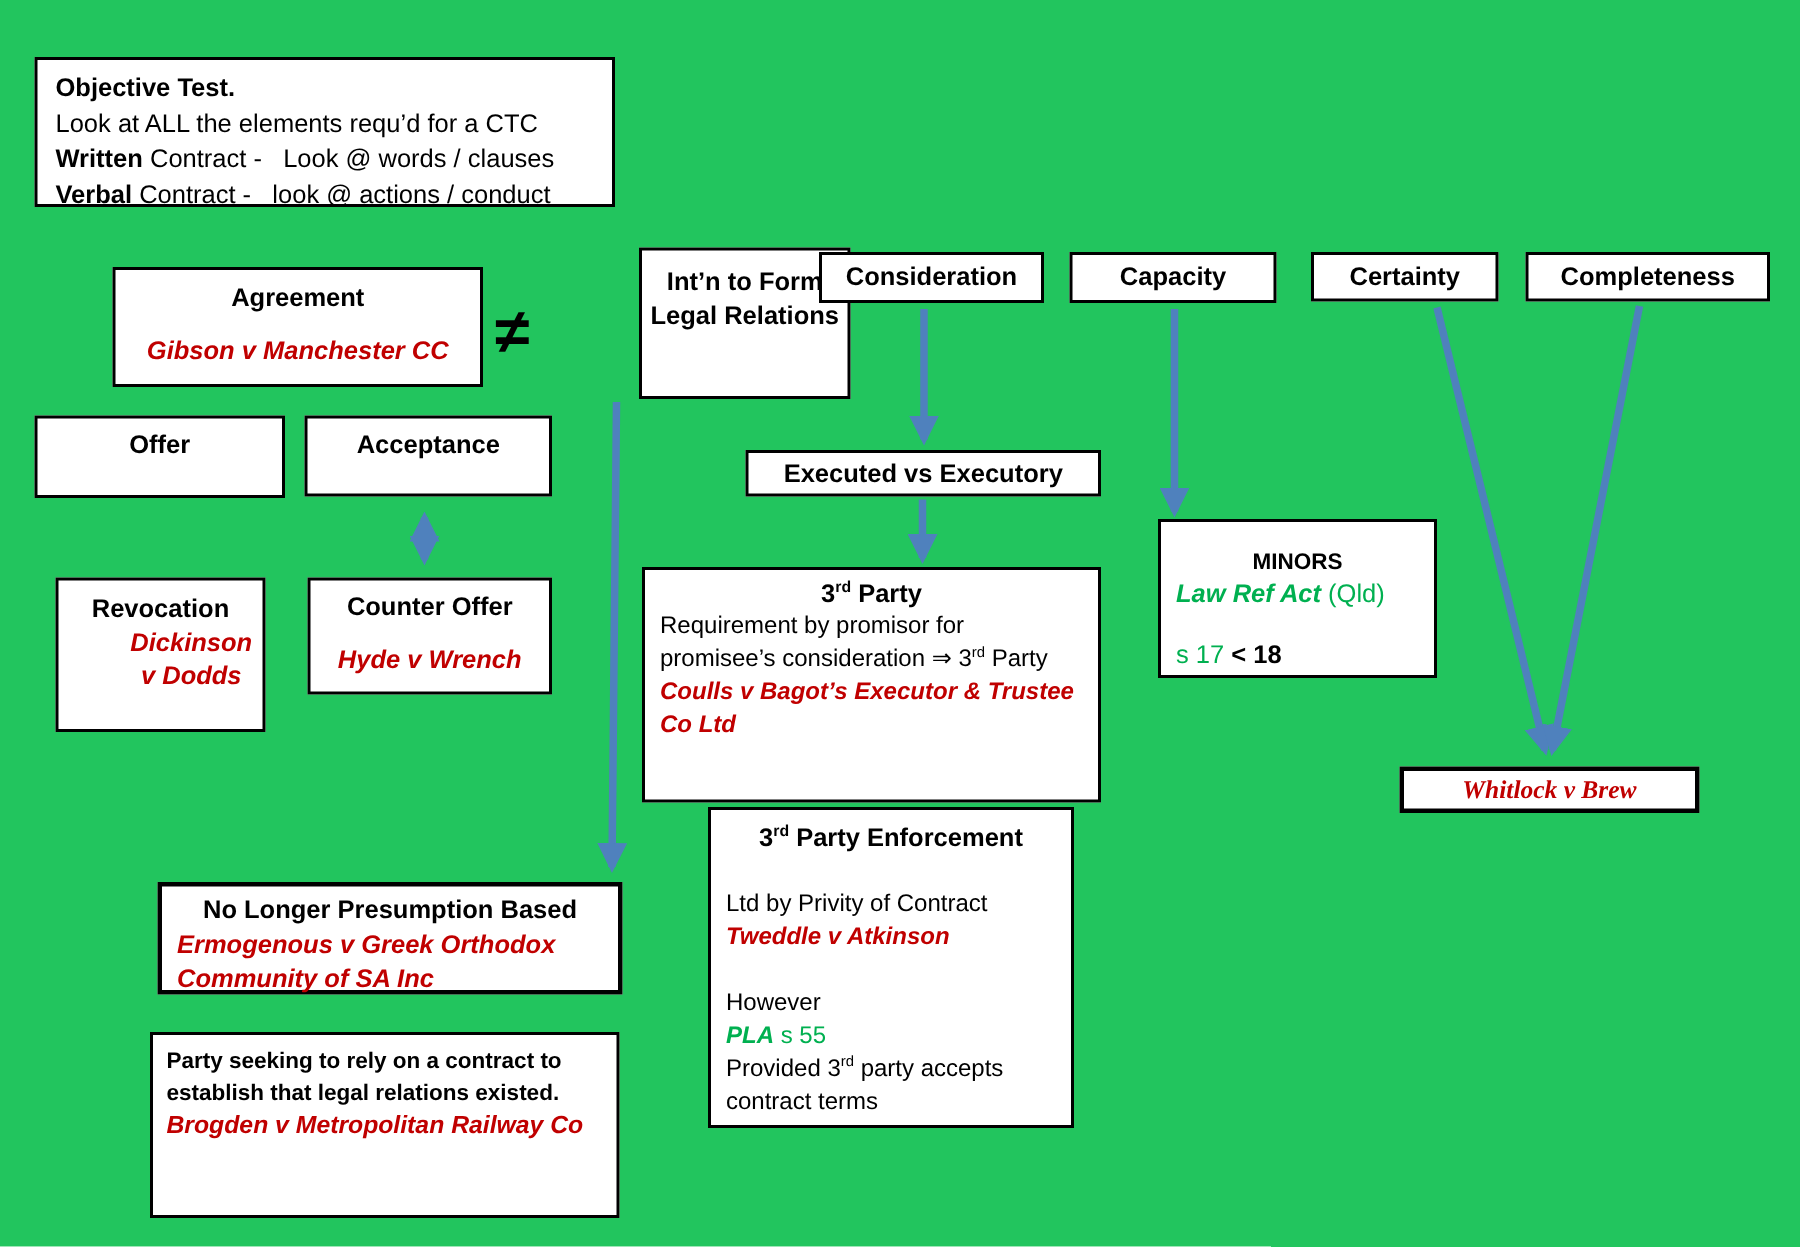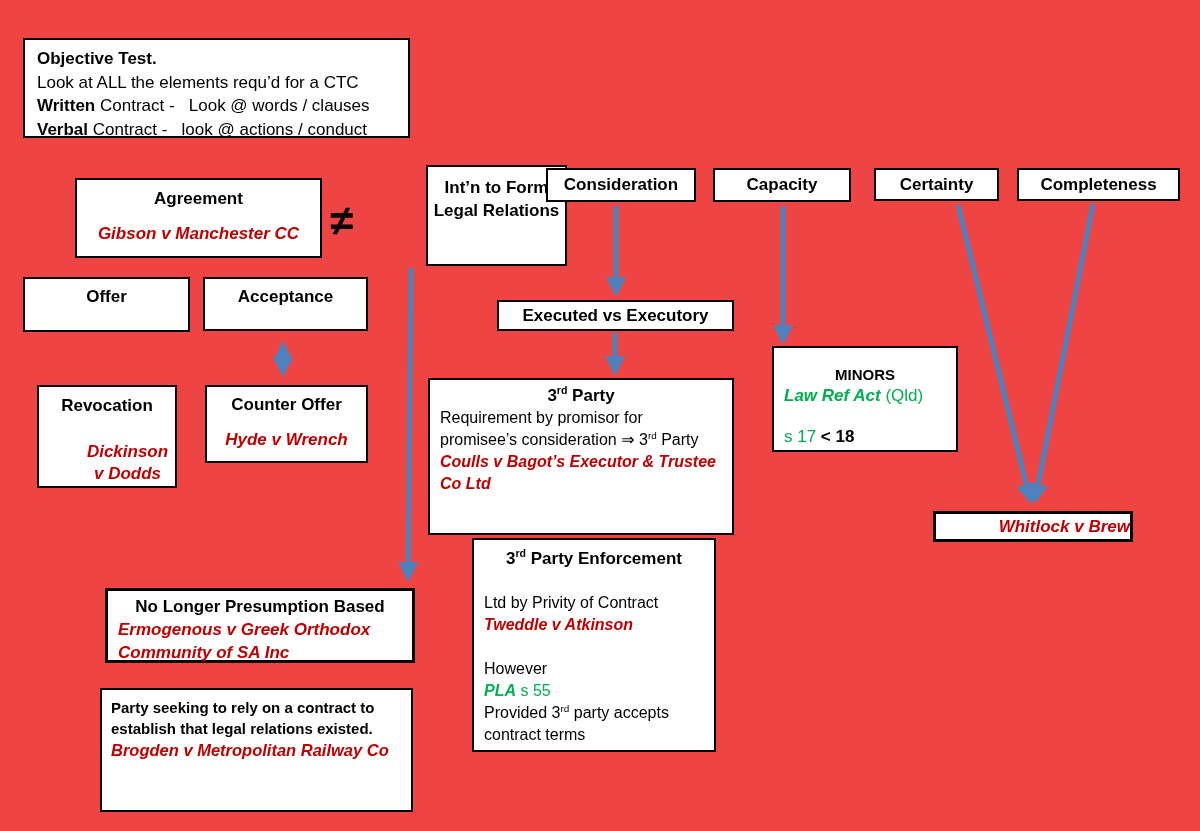--- a/index.html
+++ b/index.html
@@ -1,17 +1,17 @@
 <!DOCTYPE html>
 <html><head>
 <meta charset="utf-8">
 <style>
   html,body{margin:0;padding:0;background:#fff;}
   .canvas{
-    position:relative;width:1200px;height:831px;background:#ef4444;overflow:hidden;
+    position:relative;width:1200px;height:831px;background:#22c55e;overflow:hidden;
     font-family:"Liberation Sans",sans-serif;color:#000;
   }
   .arrows{position:absolute;left:0;top:0;width:1200px;height:831px;}
   .box{position:absolute;background:#fff;border:2px solid #000;box-sizing:border-box;}
   .bold{font-weight:bold;}
   .case{color:#C00000;font-weight:bold;font-style:italic;}
   .green{color:#00B050;font-weight:normal;}
   .green-it{color:#00B050;font-weight:bold;font-style:italic;}
   .pre{white-space:pre-wrap;}
   sup{font-size:0.62em;vertical-align:super;line-height:0;}
@@ -25,31 +25,31 @@
   .intn{left:382px;top:165px;width:141px;height:101px;text-align:center;font-weight:bold;
     font-size:17px;line-height:23px;padding:9px 4px;margin-left:44px;}
   .elem{height:34px;display:flex;align-items:center;justify-content:center;font-weight:bold;font-size:17px;}
   .consideration{left:546px;top:168px;width:150px;}
   .capacity{left:713px;top:168px;width:138px;}
   .certainty{left:874px;top:168px;width:125px;height:33px;}
   .completeness{left:1017px;top:168px;width:163px;height:33px;}
   .offer{left:23px;top:277px;width:167px;height:55px;text-align:center;font-weight:bold;font-size:17px;padding-top:8px;}
   .acceptance{left:203px;top:277px;width:165px;height:54px;text-align:center;font-weight:bold;font-size:17px;padding-top:8px;}
   .revocation{left:37px;top:385px;width:140px;height:103px;text-align:center;font-size:17px;padding-top:9px;}
-  .revocation .case{display:block;margin-top:25px;line-height:22px;padding-left:41px;}
+  .revocation .case{display:block;margin-top:2px;line-height:22px;padding-left:41px;}
   .counter{left:205px;top:385px;width:163px;height:78px;text-align:center;font-size:17px;padding-top:8px;}
   .counter .case{display:block;margin-top:15px;}
   .executed{left:497px;top:300px;width:237px;height:31px;display:flex;align-items:center;justify-content:center;font-weight:bold;font-size:17px;}
   .thirdparty{left:428px;top:378px;width:306px;height:157px;padding:5px 10px;font-size:16px;line-height:22px;}
   .thirdparty .ttl{text-align:center;font-weight:bold;font-size:17px;}
   .minors{left:772px;top:346px;width:186px;height:106px;padding:18px 10px;font-size:17px;}
   .minors .ttl{text-align:center;font-weight:bold;font-size:15px;}
   .minors .act{margin-top:3px;}
   .minors .sline{margin-top:21px;font-weight:bold;}
-  .whitlock{left:933px;top:511px;width:200px;height:31px;display:flex;align-items:center;justify-content:flex-end;border-width:3px;font-size:17px;}
+  .whitlock{left:933px;top:511px;width:200px;height:31px;display:flex;align-items:center;justify-content:center;border-width:3px;font-size:17px;font-family:Liberation Serif, serif;}
   .nolonger{left:105px;top:588px;width:310px;height:75px;border-width:3px;padding:4px 10px;font-size:17px;line-height:23px;}
   .nolonger .hd{font-weight:bold;text-align:center;}
   .partyseek{left:100px;top:688px;width:313px;height:124px;padding:7px 9px;font-size:15px;line-height:21px;}
   .partyseek .txt{font-weight:bold;}
   .partyseek .case{font-size:16.5px;line-height:22px;}
   .enforce{left:472px;top:538px;width:244px;height:214px;padding:8px 10px;font-size:16px;line-height:22px;}
   .enforce .ttl{text-align:center;font-weight:bold;font-size:17px;}
   .enforce .g1{margin-top:22px;}
   .enforce .g2{margin-top:22px;}
 </style>

